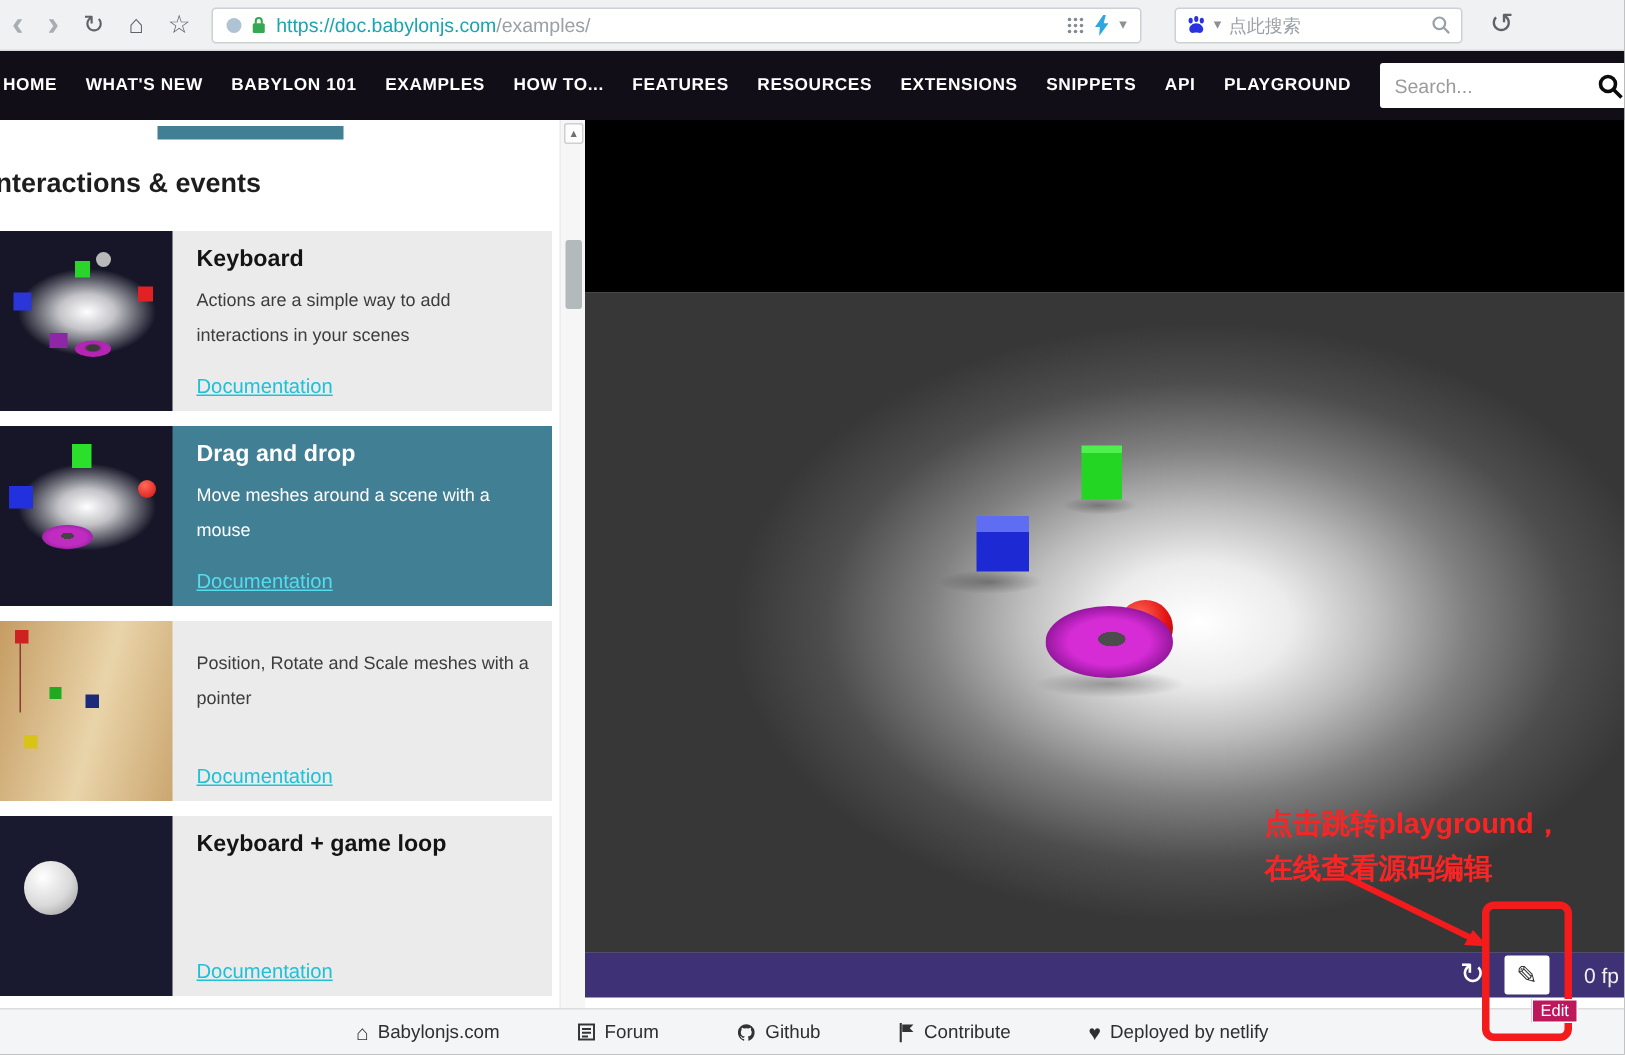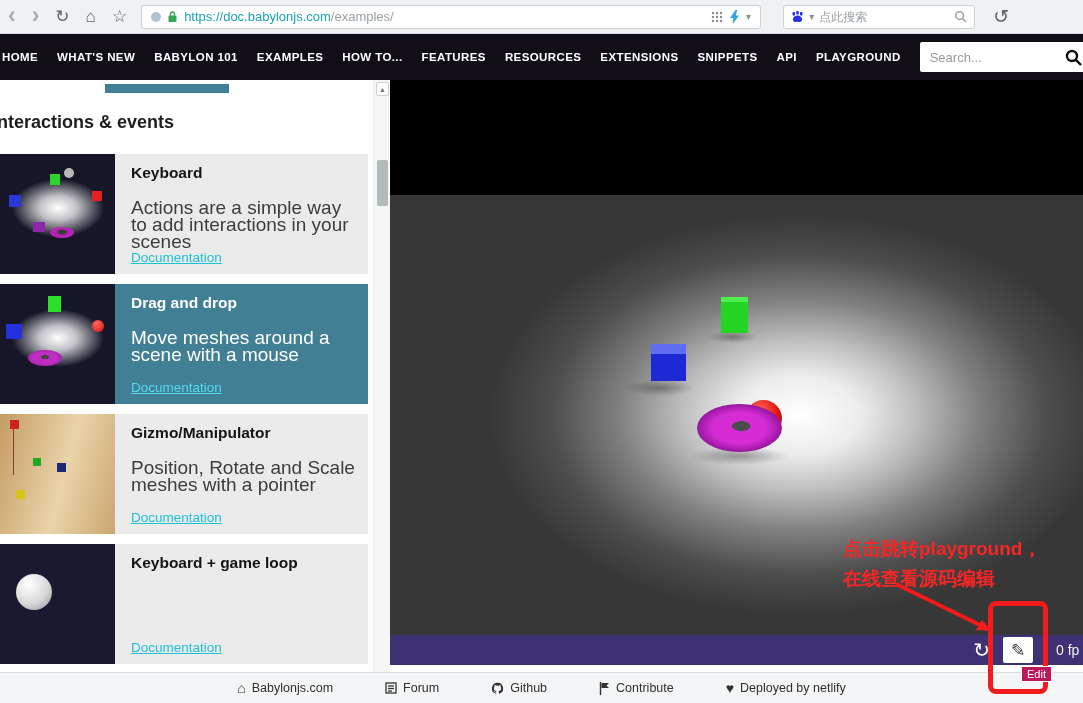--- a/index.html
+++ b/index.html
@@ -41,21 +41,21 @@
   .card { width:368px; height:120px; background:#ebebeb; display:flex; margin-bottom:10px; cursor:pointer; }
   .card.selected { background:#417f95; }
   .thumb { width:115px; flex:none; position:relative; overflow:hidden; }
   .thumb-dark { background:#161628; }
   .thumb-gizmo { background:linear-gradient(105deg,#c59c63 0%, #e9d4a9 55%, #cba670 100%); }
   .spot { position:absolute; left:12px; top:25px; width:92px; height:58px; border-radius:50%;
           background:radial-gradient(closest-side,#ffffff 0%, rgba(255,255,255,.75) 40%, rgba(255,255,255,0) 100%); }
   .ms { position:absolute; }
   .card-body { flex:1; padding:10px 12px 9px 16px; display:flex; flex-direction:column; min-width:0; }
   .card-title { font-size:15.5px; font-weight:bold; color:#141414; }
-  .card-desc { font-size:19px; line-height:17px; color:#3d3d3d; margin-top:17px; }
+  .card-desc { font-size:12px; line-height:23px; color:#3d3d3d; margin-top:7px; }
   .card-link { margin-top:auto; font-size:13.5px; color:#1fc1d8; text-decoration:underline; cursor:pointer; width:max-content; }
   .selected .card-title, .selected .card-desc { color:#fff; }
   .selected .card-link { color:#53dcec; }
 
   
   .sbar { position:absolute; right:0; top:0; width:17px; height:100%; background:#f6f6f6; border-left:1px solid #ececec; }
   .sbar-up { position:absolute; top:2px; left:2px; width:13px; height:14px; background:#fdfdfd; border:1px solid #cfcfcf; border-radius:2px; display:flex; align-items:center; justify-content:center; font-size:7px; color:#707070; }
   .sbar-thumb { position:absolute; top:80px; left:3px; width:11px; height:46px; background:#b4b9bc; border-radius:2px; }
 
   
@@ -220,21 +220,20 @@
 
       <article class="card">
         <div class="thumb thumb-gizmo">
           <span class="ms" style="left:10px;top:6px;width:9px;height:9px;background:#cc2222;"></span>
           <span class="ms" style="left:13px;top:15px;width:1px;height:46px;background:rgba(120,30,30,.8);"></span>
           <span class="ms" style="left:33px;top:44px;width:8px;height:8px;background:#1faa1f;"></span>
           <span class="ms" style="left:57px;top:49px;width:9px;height:9px;background:#1b2a7a;"></span>
           <span class="ms" style="left:16px;top:76px;width:9px;height:9px;background:#d8c416;"></span>
         </div>
         <div class="card-body">
-          <h3 class="card-title">Gizmo/Manipulator</h3>
           <p class="card-desc">Position, Rotate and Scale meshes with a pointer</p>
           <a class="card-link">Documentation</a>
         </div>
       </article>
 
       <article class="card">
         <div class="thumb thumb-dark" style="background:#191930;">
           <span class="ms" style="left:16px;top:30px;width:36px;height:36px;border-radius:50%;background:radial-gradient(circle at 35% 30%, #ffffff, #d9d9d9 55%, #8f8f8f);"></span>
         </div>
         <div class="card-body">

